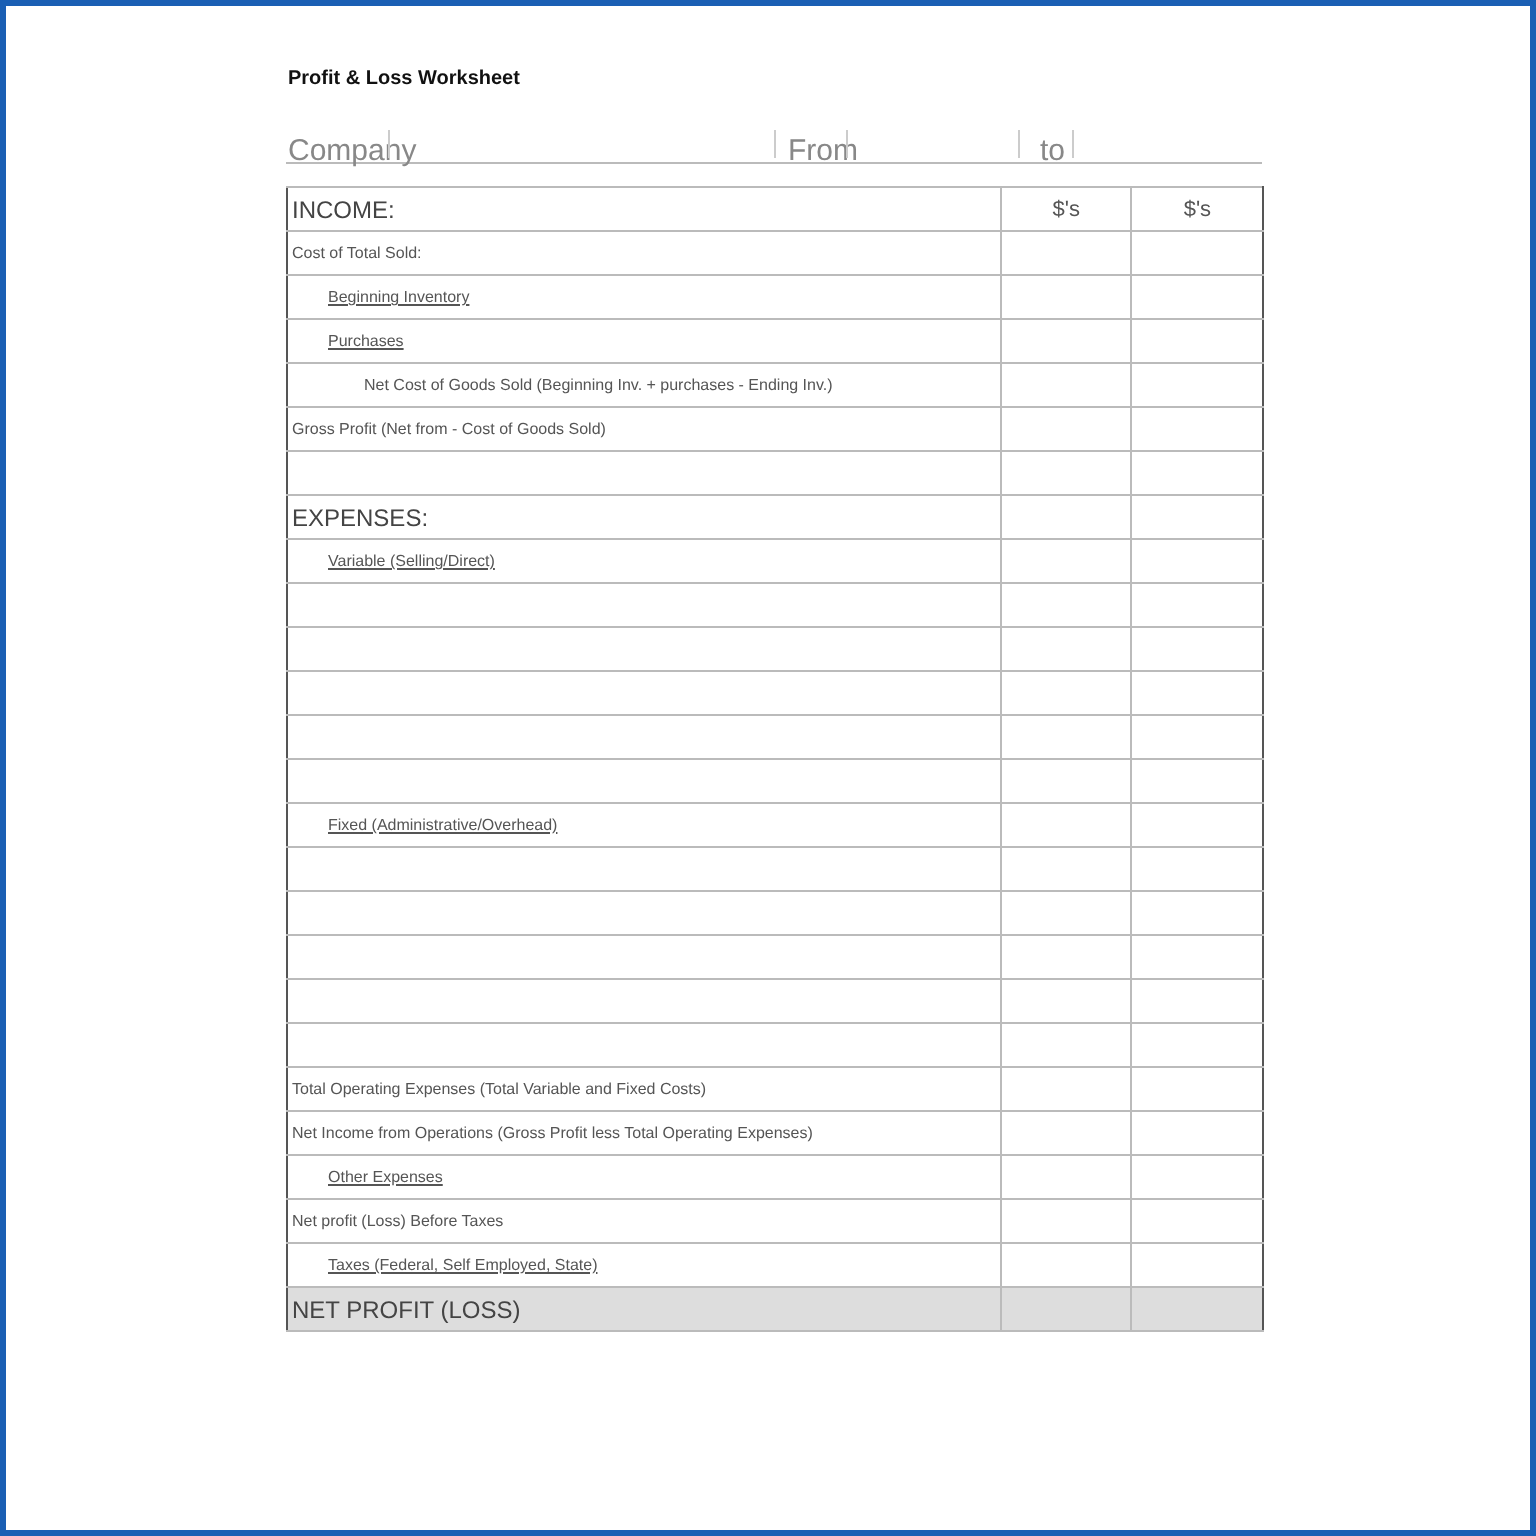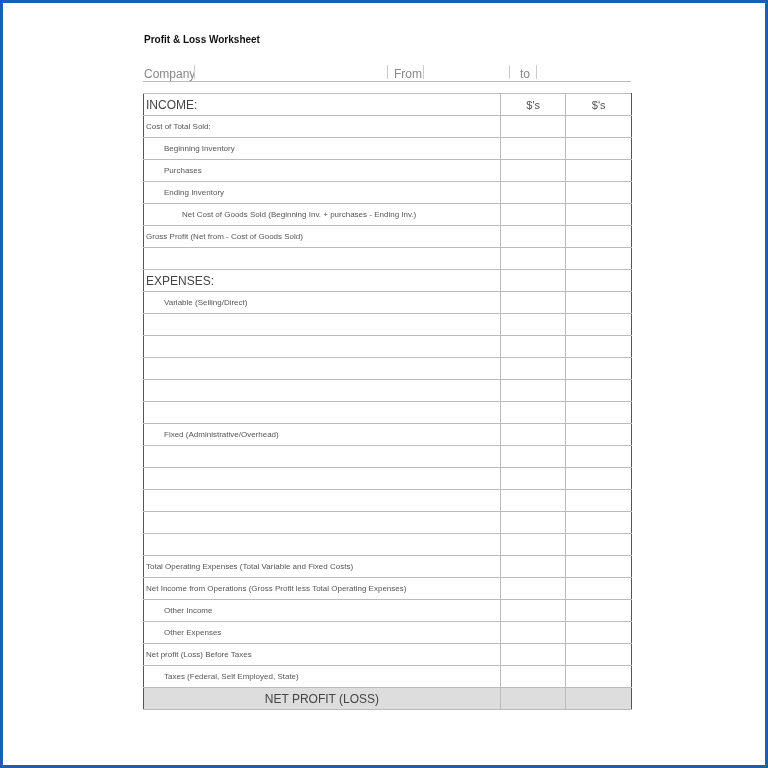--- a/index.html
+++ b/index.html
@@ -1,30 +1,30 @@
 <!DOCTYPE html>
 <html><head>
 <meta charset="utf-8">
 <style>
   html, body { margin:0; padding:0; }
   body { width:768px; height:768px; background:#fff; position:relative; overflow:hidden; font-family:"Liberation Sans", sans-serif; }
   .frame { position:absolute; left:0; top:0; width:762px; height:762px; border:3px solid #1a5fb4; background:#fff; }
   .title { position:absolute; left:141px; top:31px; font-size:10px; font-weight:bold; color:#111; }
-  .hdr { position:absolute; left:140px; top:60px; width:488px; height:18px; border-bottom:1px solid #bbb; font-size:12px; color:#888; }
+  .hdr { position:absolute; left:140px; top:60px; width:488px; height:18px; border-bottom:1px solid #bbb; font-size:15px; color:#888; }
   .hdr span { position:absolute; top:4px; }
   .hdr .sep { position:absolute; top:2px; width:1px; height:14px; background:#ccc; }
   table { position:absolute; left:140px; top:90px; width:489px; border-collapse:collapse; border:1px solid #444; border-top:1.5px solid #333; border-bottom:1.5px solid #333; }
   td { border:1px solid #bbb; height:21px; padding:0 2px; font-size:8px; color:#555; white-space:nowrap; overflow:hidden; }
   td.c1 { width:334px; border-left:1px solid #555;margin-left:10px; }
   td.c2 { width:71px; text-align:center; }
   td.c3 { width:71px; text-align:center; border-right:1px solid #555; }
   tr.big td { font-size:12px; color:#444; }
   tr.hd td.c2, tr.hd td.c3 { font-size:11px; color:#555; }
-  tr.total td { background:#ddd;text-align:center; }
-  .i1 { padding-left:20px; }
+  tr.total td { background:#ddd; }
+  .i1 { padding-left:20px;text-decoration:underline; }
   .i2 { padding-left:38px; }
 </style>
 </head>
 <body>
 
 <div class="frame">
   <div class="title">Profit &amp; Loss Worksheet</div>
   <div class="hdr">
     <span style="left:1px">Company</span>
     <div class="sep" style="left:51px"></div>
@@ -51,25 +51,20 @@
           <td class="c2"></td>
           <td class="c3"></td>
         </tr>
         <tr>
           <td class="c1 i1">Beginning Inventory</td>
           <td class="c2"></td>
           <td class="c3"></td>
         </tr>
         <tr>
           <td class="c1 i1">Purchases</td>
-          <td class="c2"></td>
-          <td class="c3"></td>
-        </tr>
-        <tr>
-          <td class="c1 i1">Ending Inventory</td>
           <td class="c2"></td>
           <td class="c3"></td>
         </tr>
         <tr>
           <td class="c1 i2">Net Cost of Goods Sold (Beginning Inv. + purchases - Ending Inv.)</td>
           <td class="c2"></td>
           <td class="c3"></td>
         </tr>
         <tr>
           <td class="c1">Gross Profit (Net from - Cost of Goods Sold)</td>
@@ -150,25 +145,20 @@
           <td class="c1">Total Operating Expenses (Total Variable and Fixed Costs)</td>
           <td class="c2"></td>
           <td class="c3"></td>
         </tr>
         <tr>
           <td class="c1">Net Income from Operations (Gross Profit less Total Operating Expenses)</td>
           <td class="c2"></td>
           <td class="c3"></td>
         </tr>
         <tr>
-          <td class="c1 i1">Other Income</td>
-          <td class="c2"></td>
-          <td class="c3"></td>
-        </tr>
-        <tr>
           <td class="c1 i1">Other Expenses</td>
           <td class="c2"></td>
           <td class="c3"></td>
         </tr>
         <tr>
           <td class="c1">Net profit (Loss) Before Taxes</td>
           <td class="c2"></td>
           <td class="c3"></td>
         </tr>
         <tr>

